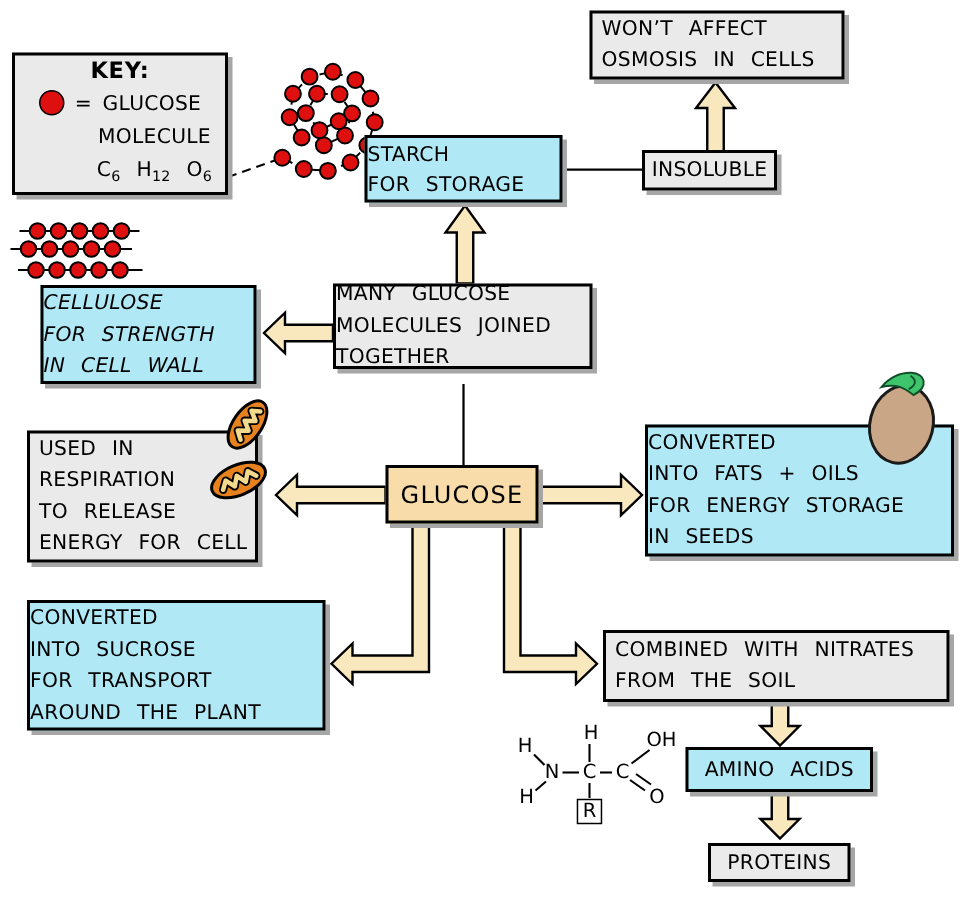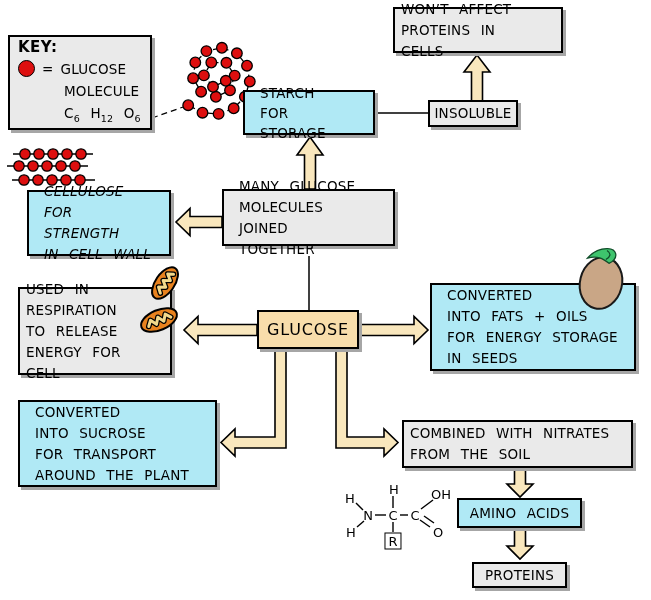--- a/index.html
+++ b/index.html
@@ -7,25 +7,25 @@
     --red:#dd0f0f; --shadow:#a6a6a6; --mito:#e8821e; --seed:#c9a686; --leaf:#3ec46d;
   }
   html,body{margin:0;padding:0;background:#fff;}
   #stage{position:relative;width:651px;height:600px;background:#fff;overflow:hidden;
          font-family:"DejaVu Sans",sans-serif;}
   svg.layer{position:absolute;left:0;top:0;}
   #under{z-index:0;} #over{z-index:3;pointer-events:none;}
   .box{position:absolute;z-index:1;border:2px solid #000;background:var(--gray);
        box-shadow:3px 3px 0 var(--shadow);font-size:13.5px;letter-spacing:.2px;
        word-spacing:6px;color:#000;display:flex;flex-direction:column;
-       justify-content:center;padding:2px 15px;box-sizing:border-box;line-height:21px;}
+       justify-content:center;padding:2px 0;box-sizing:border-box;line-height:21px;}
   .cyan{background:var(--cyan);}
   .center{align-items:center;text-align:center;padding:2px 4px;}
   .glucose{background:var(--tan);font-size:16px;letter-spacing:.8px;}
-  .key{padding:5px 8px;line-height:22px;}
+  .key{padding:5px 8px;line-height:22px;align-items:center;}
   .k-head{font-weight:bold;font-size:15px;letter-spacing:.5px;}
   .k-row{display:flex;align-items:center;gap:7px;}
   .key-dot{display:inline-block;width:17px;height:17px;border-radius:50%;
            background:var(--red);border:1.5px solid #000;box-sizing:border-box;}
   .k-ind{margin-left:46px;}
   .k-formula sub{font-size:9.5px;}
   .arrow{fill:var(--cream);stroke:#000;stroke-width:1.6;stroke-linejoin:miter;}
   .tline{stroke:#000;stroke-width:1.5;}
   .bond{stroke:#000;stroke-width:1.4;}
   .dashline{fill:none;stroke:#000;stroke-width:1.3;stroke-dasharray:6 4;}
@@ -125,21 +125,21 @@
       <span class="key-dot"></span>
       <span>=</span>
       <span>GLUCOSE</span>
     </div>
     <div class="k-ind">MOLECULE</div>
     <div class="k-ind k-formula"><span>C</span><sub>6</sub><span> </span><span>H</span><sub>12</sub><span> </span><span>O</span><sub>6</sub></div>
   </div>
 
   <div class="box" style="left:393px;top:7px;width:170px;height:46px;padding-left:6px;">
     <div>WON’T AFFECT</div>
-    <div>PROTEINS IN CELLS</div>
+    <div>OSMOSIS IN CELLS</div>
   </div>
 
   <div class="box cyan" style="left:243px;top:90px;width:132px;height:45px;line-height:20px;">
     <div>STARCH</div>
     <div>FOR STORAGE</div>
   </div>
 
   <div class="box center" style="left:428px;top:100px;width:90px;height:27px;">
     <div>INSOLUBLE</div>
   </div>

